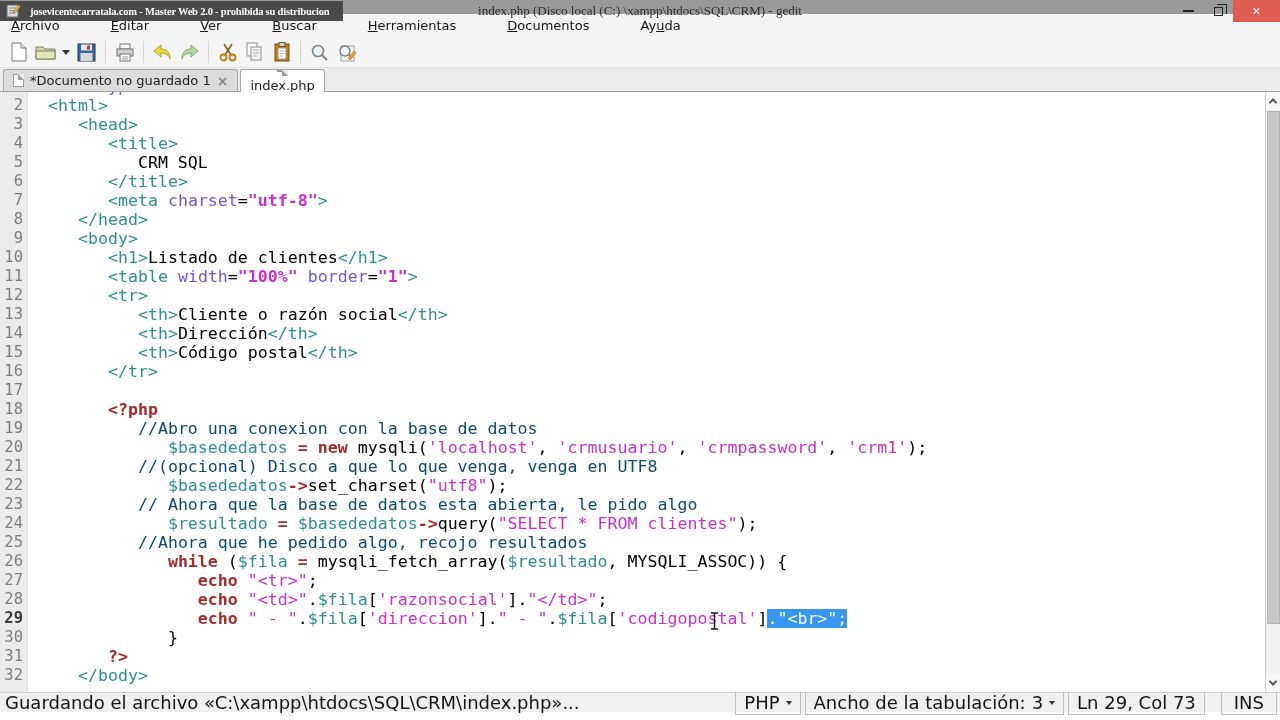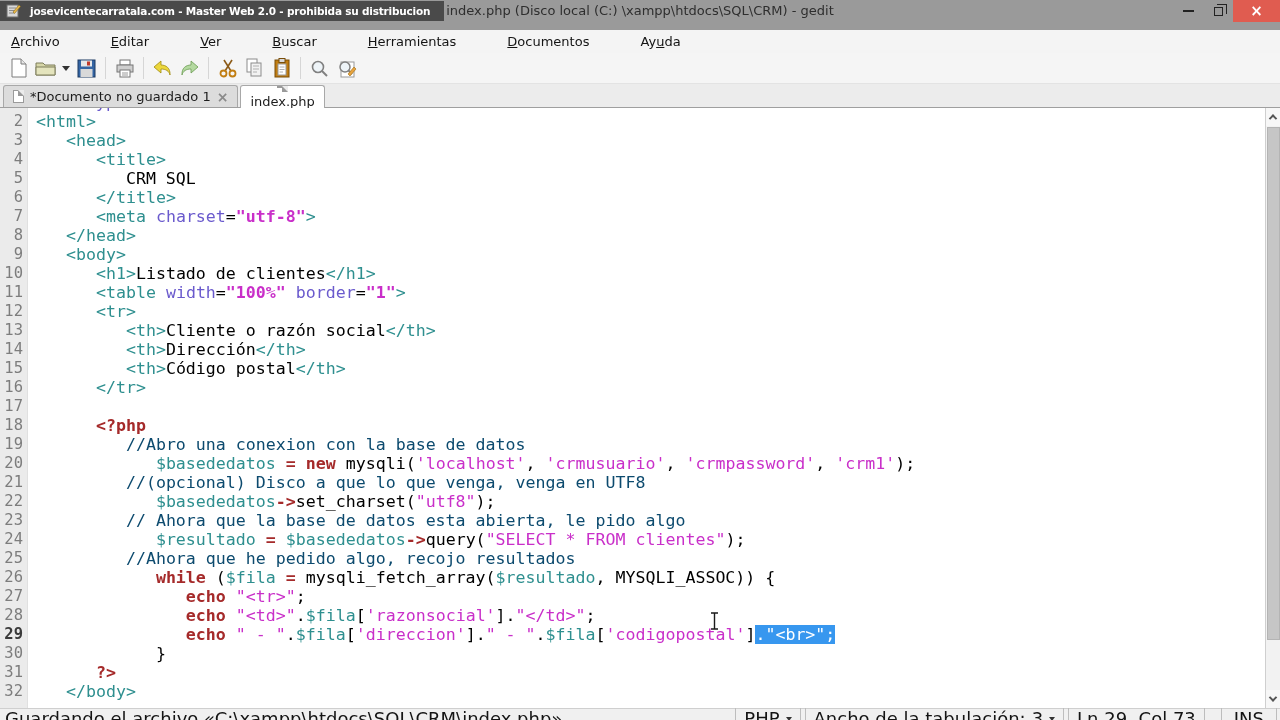--- a/index.html
+++ b/index.html
@@ -1,20 +1,20 @@
 <!DOCTYPE html>
 <html><head>
 <meta charset="utf-8">
 <style>
   * { margin:0; padding:0; box-sizing:border-box; }
   html,body { width:1280px; height:720px; overflow:hidden; background:#fff;
               font-family:"DejaVu Sans", sans-serif; }
 
   
-  .titlebar { position:relative; height:30px; background:#9a9a9a; }
+  .titlebar { position:relative; height:14px; background:#9a9a9a;font-family:Liberation Serif, serif; }
   .wm-strip { position:absolute; left:0; top:1px; height:20px; background:#4a4a4a;
               display:flex; align-items:center; gap:9px; padding:0 14px 0 6px;
               color:#fff; font-weight:bold; font-size:10.5px; letter-spacing:-0.2px;
               white-space:nowrap; z-index:2; }
   .win-title { position:absolute; left:0; right:0; top:0; height:22px; line-height:22px;
                text-align:center; color:#2e2e2e; font-size:13px;border-radius:7px; }
   .win-controls { position:absolute; right:0; top:0; height:22px; display:flex; z-index:3; }
   .win-btn { width:30px; height:22px; display:flex; align-items:center; justify-content:center; }
   .min-glyph { width:11px; height:2px; background:#222; }
   .max-glyph { width:9px; height:9px; border:1.5px solid #222; position:relative; }
@@ -54,21 +54,21 @@
   .editor { height:600px; display:flex; position:relative; background:#fff; }
   .edit-area { flex:1; position:relative; overflow:hidden; }
   .gutter-bg { position:absolute; left:0; top:0; bottom:0; width:28px; background:#ebebeb;
                border-right:1px solid #e0e0e0; }
   .code-lines { position:absolute; left:0; top:-15px; right:0; }
   .line { display:flex; height:19px; font-family:"DejaVu Sans Mono", monospace;
           font-size:16.6px; line-height:19px; white-space:pre; }
   .ln { width:28px; flex-shrink:0; text-align:right; padding-right:5px; color:#7d7d7d;
         font-size:15.5px; }
   .ln.cur { color:#3a3a3a; font-weight:bold; }
-  .code { margin-left:8px; color:#000;text-align:center; }
+  .code { margin-left:20px; color:#000;text-align:center; }
   .tag  { color:#2e8f8f; }
   .var  { color:#2e8f8f; }
   .kw   { color:#a52a2a; font-weight:bold; }
   .com  { color:#0c4a6e; }
   .str  { color:#c92fc9; }
   .attr { color:#6a5acd; }
   .val  { color:#c92fc9; font-weight:bold; }
   .sel  { background:#3797ef; color:#fff; }
 
   

